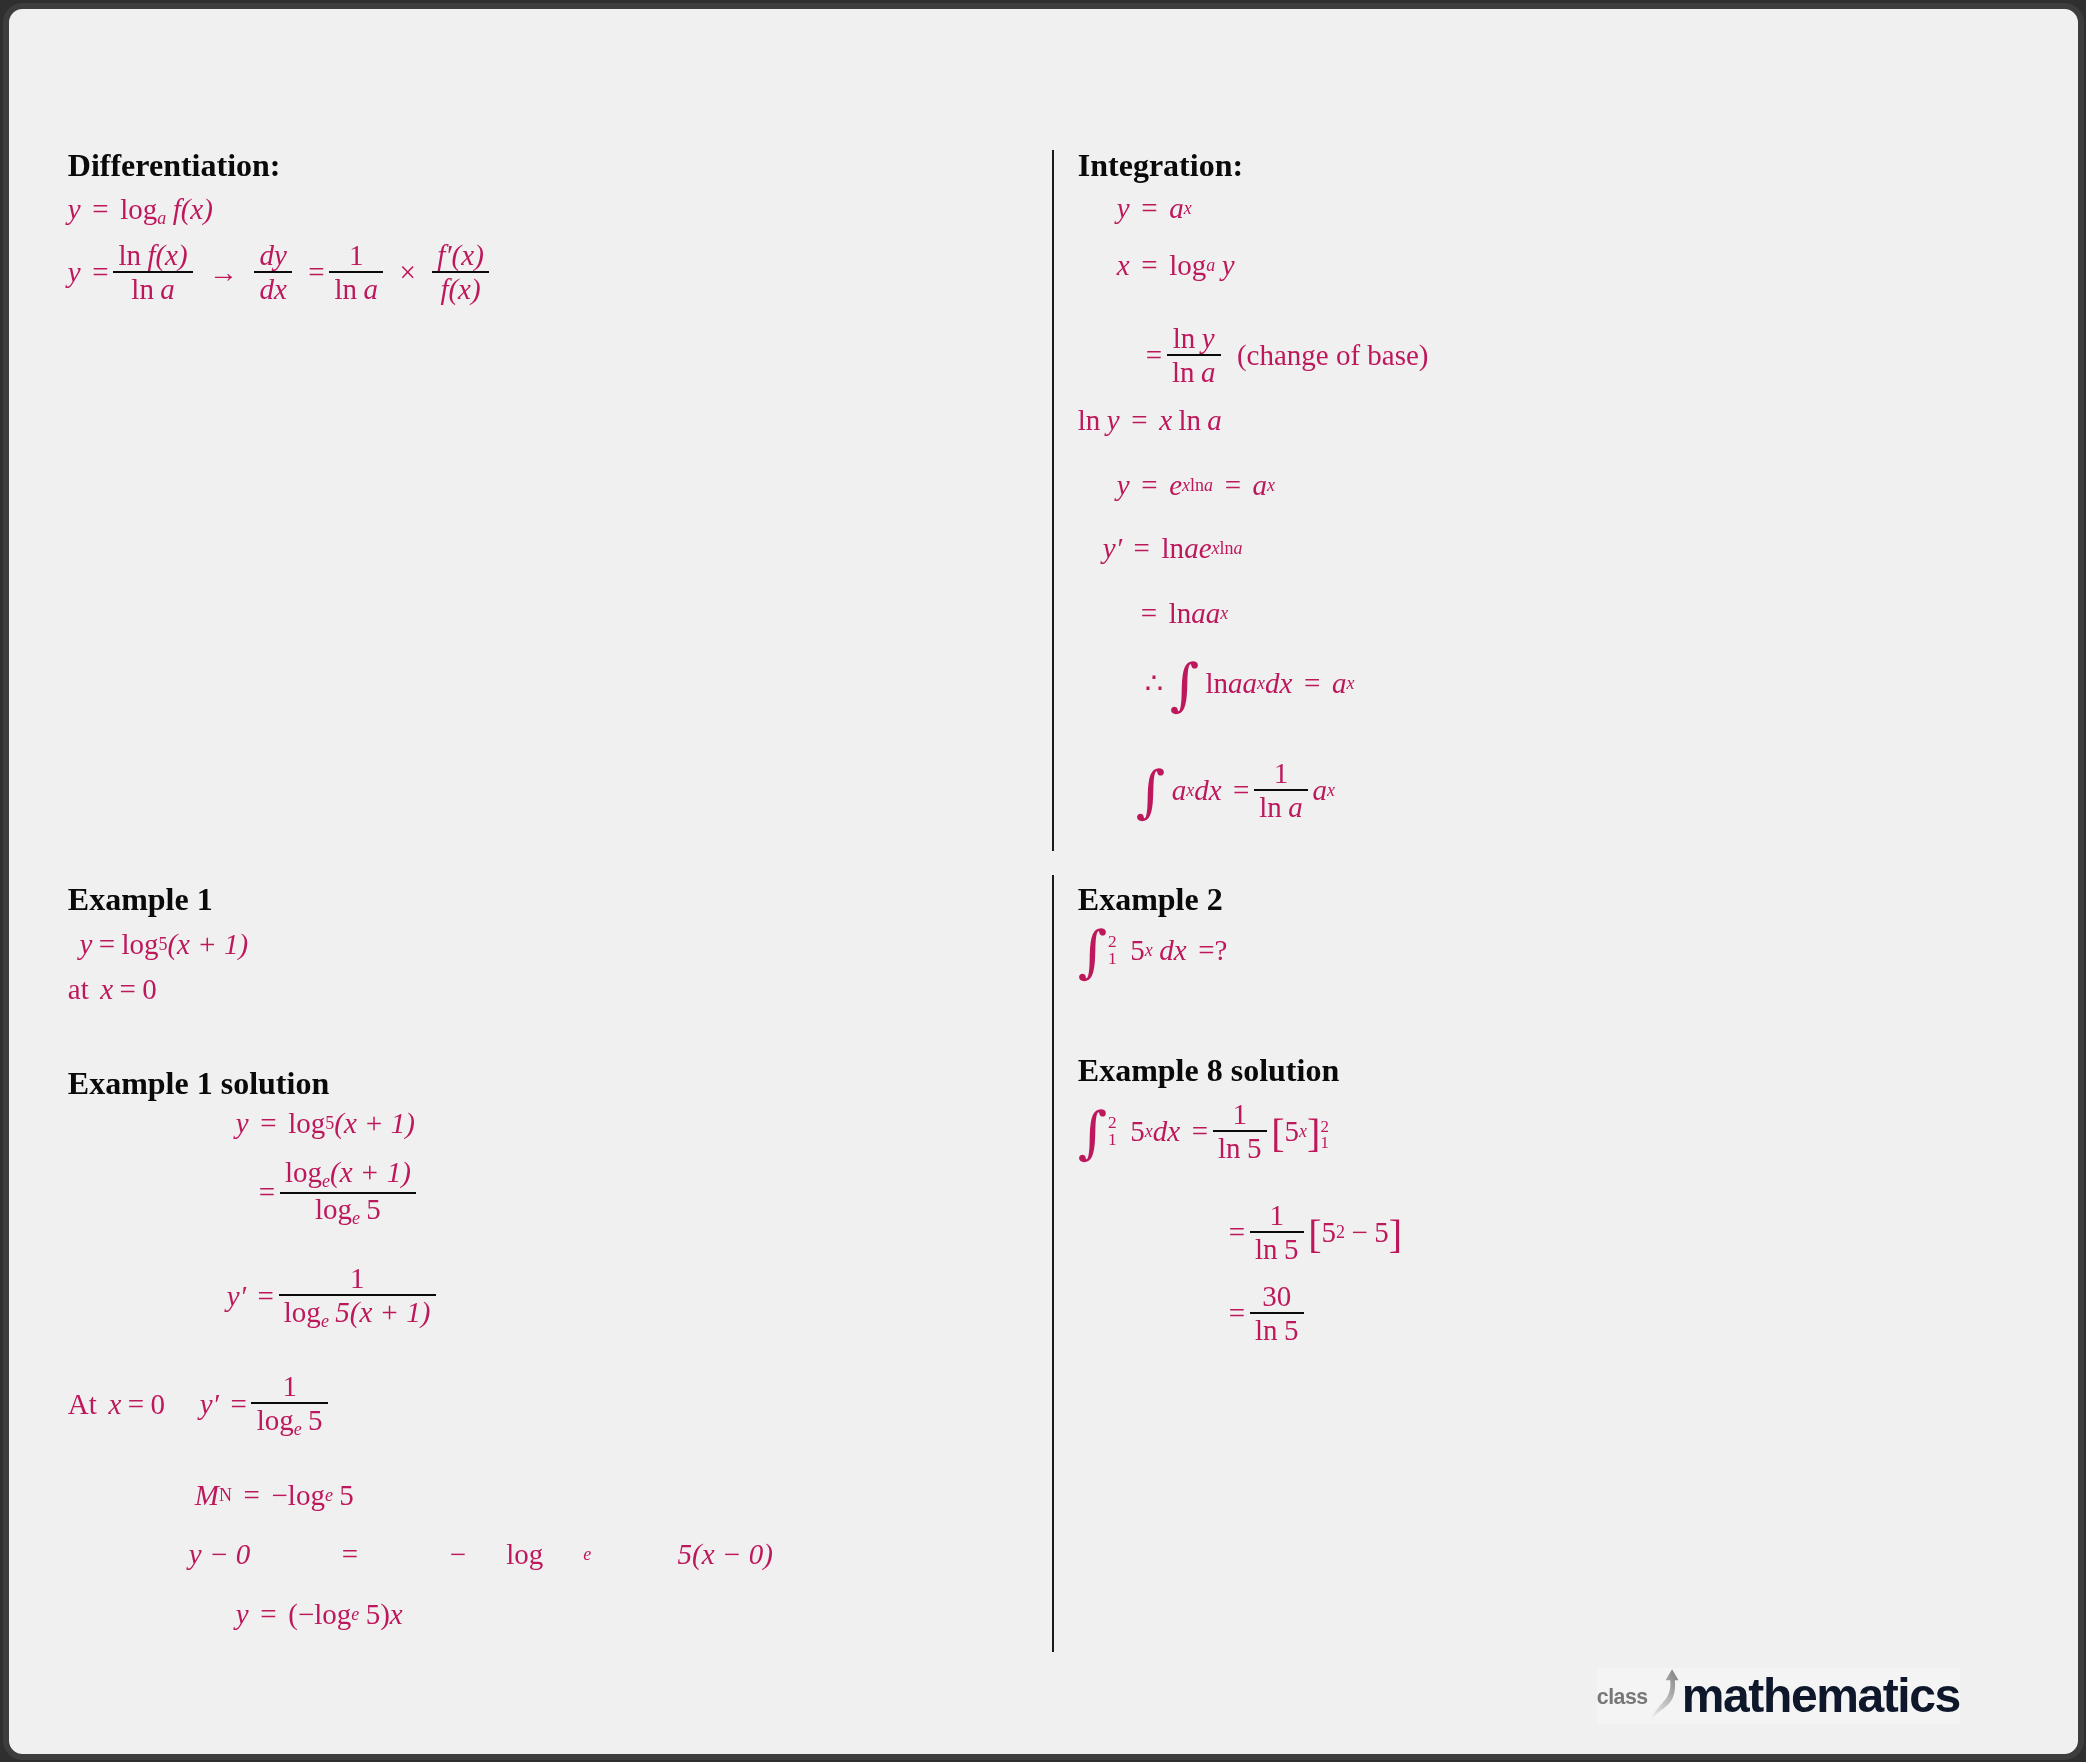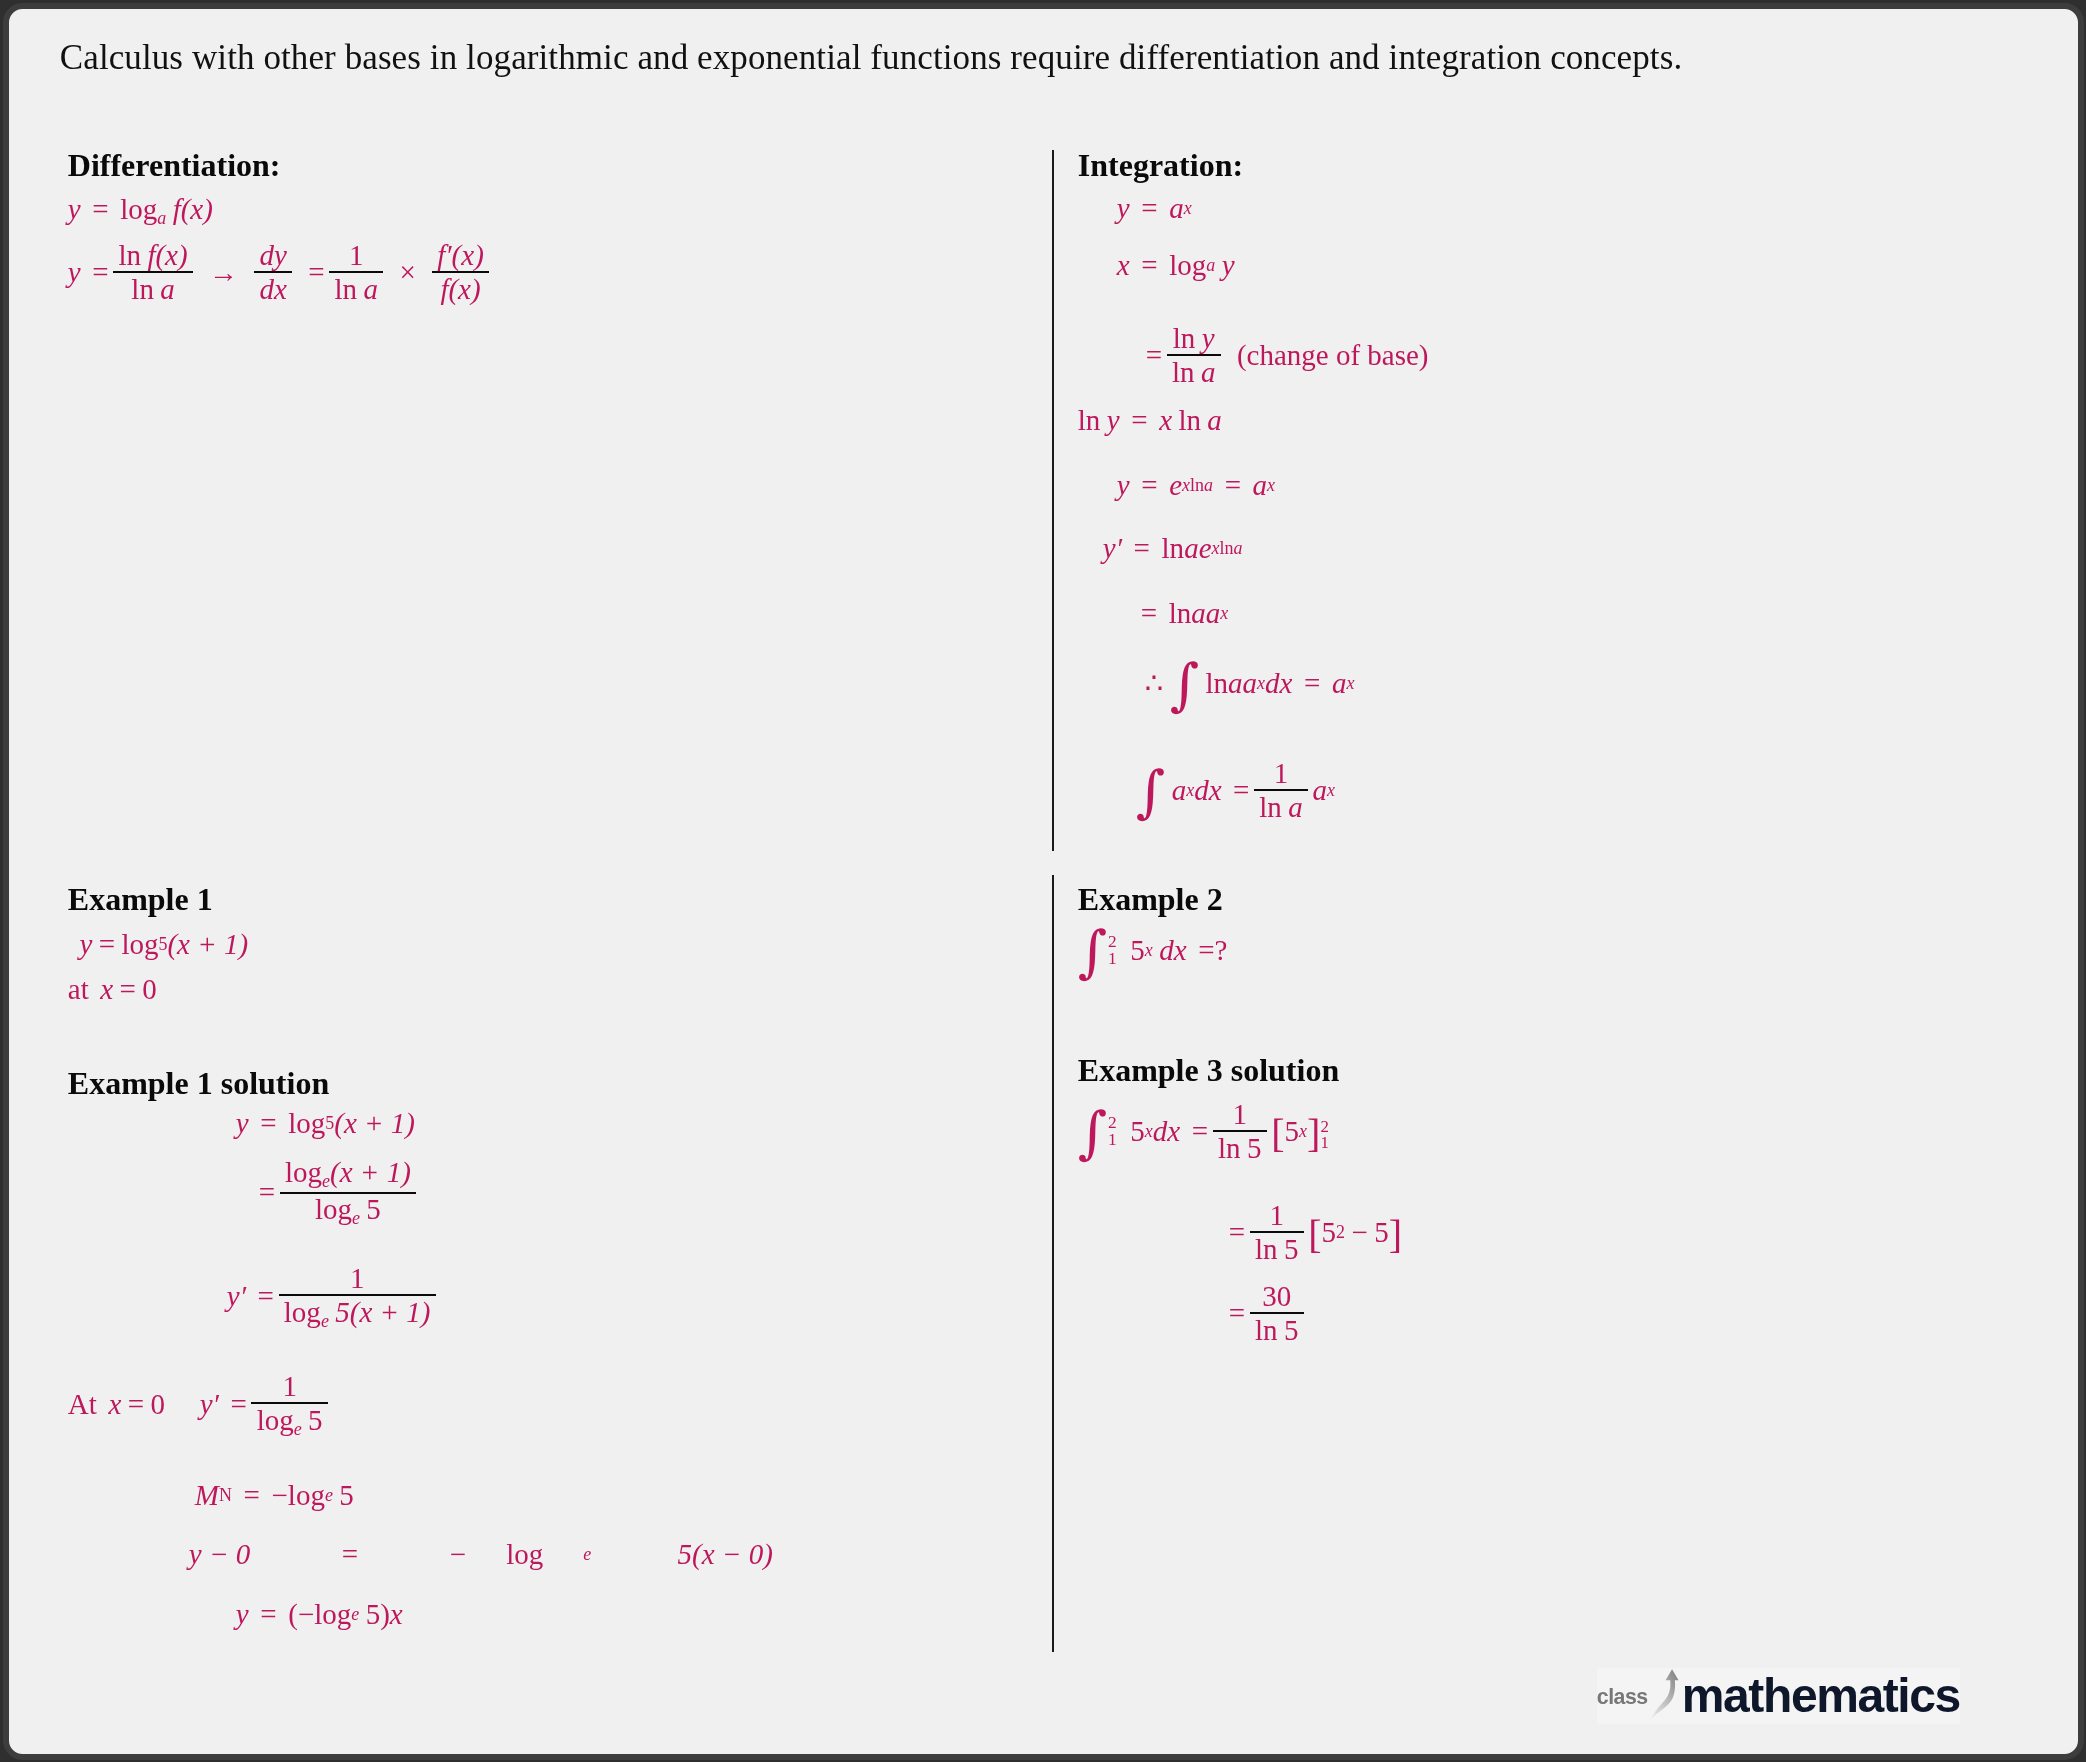--- a/index.html
+++ b/index.html
@@ -138,21 +138,20 @@
     color:#0f172a;
     letter-spacing:-1.4px;
     margin-left:-2.8px;
   }
 </style>
 </head>
 <body>
 
 <div class="page">
 
-  <div class="title">Calculus with other bases in logarithmic and exponential functions require differentiation and integration concepts.</div>
 
   <div class="divider" id="divider-top"></div>
   <div class="divider" id="divider-bottom"></div>
 
   <div class="heading" style="left:59px; top:138px;">Differentiation:</div>
 
   <div class="math" style="left:59px; top:186px; font-size:29px;">
     <span class="it">y</span><span class="spw"></span><span>=</span><span class="spw"></span><span class="rm">log</span><span class="sub">a</span><span class="sp"></span><span class="it">f(x)</span>
   </div>
 
@@ -430,21 +429,21 @@
     </span>
     <span class="spw"></span>
     <span class="rm">5</span>
       <span class="sup">x</span>
       <span class="sp"></span>
       <span class="it">dx</span>
     <span class="spw"></span>
       <span>=?</span>
   </div>
 
-  <div class="heading" style="left:1069px; top:1043px;">Example 3 solution</div>
+  <div class="heading" style="left:1069px; top:1043px;">Example 8 solution</div>
 
   <div class="math mathline" style="left:1069px; top:1091px; font-size:29px;">
     <span class="intsym">∫</span>
     <span class="intlim">
       <span class="rm">2</span>
       <span class="rm">1</span>
     </span>
     <span class="spw"></span>
     <span class="rm">5</span>
       <span class="sup">x</span>

